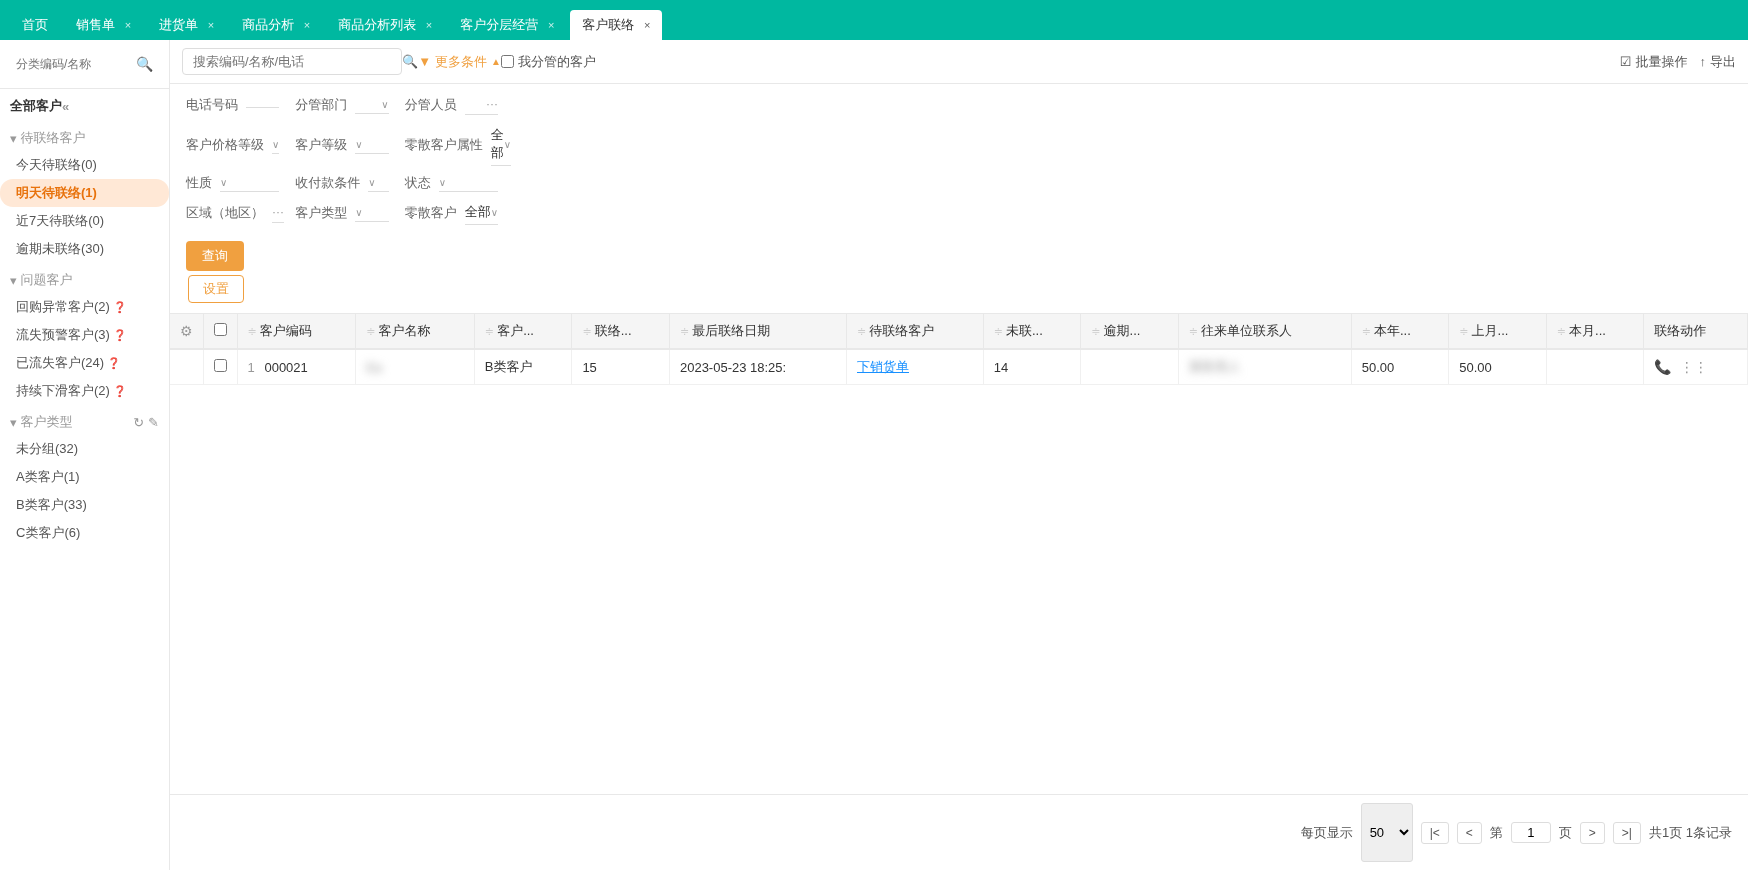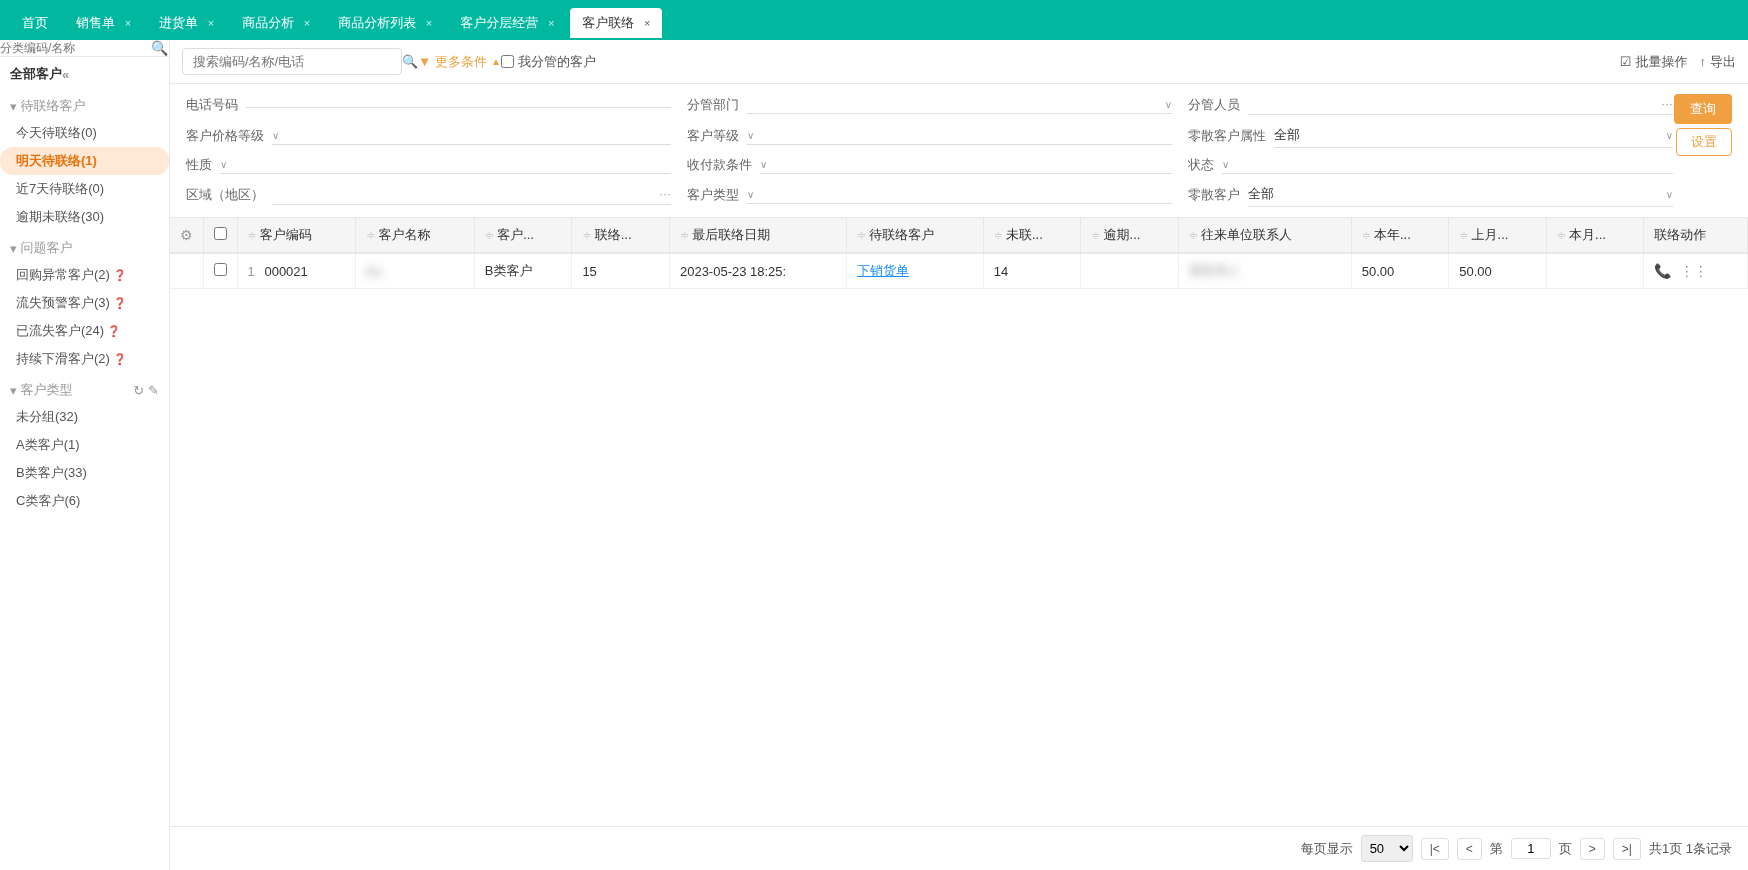--- a/index.html
+++ b/index.html
@@ -3,22 +3,22 @@
   <meta charset="utf-8">
   <style>
     * { box-sizing: border-box; margin: 0; padding: 0; font-family: 'Microsoft YaHei', Arial, sans-serif; font-size: 13px; }
     body { background: #f5f5f5; }
 
     
     .top-nav {
       background: #00b8a0;
       height: 40px;
       display: flex;
-      align-items: flex-start;
-      padding: 8px 10px;
+      align-items: flex-end;
+      padding: 0 10px;
       gap: 4px;
     }
     .nav-item {
       color: #fff;
       padding: 6px 12px;
       cursor: pointer;
       border-radius: 4px 4px 0 0;
       white-space: nowrap;
       font-size: 13px;
     }
@@ -33,21 +33,21 @@
 
     
     .sidebar {
       width: 170px;
       background: #fff;
       border-right: 1px solid #e8e8e8;
       overflow-y: auto;
       flex-shrink: 0;
     }
     .sidebar-search {
-      padding: 0;
+      padding: 16px;
       display: flex;
       align-items: center;
       border-bottom: 1px solid #e8e8e8;
     }
     .sidebar-search input {
       border: none;
       outline: none;
       font-size: 12px;
       color: #999;
       width: 120px;
@@ -143,21 +143,21 @@
       background: #fff;
       border-bottom: 1px solid #e8e8e8;
       padding: 10px 16px;
     }
     .filter-row {
       display: flex;
       align-items: center;
       gap: 16px;
       margin-bottom: 8px;
     }
-    .filter-row:last-child { margin-bottom: 0; }
+    .filter-row:last-child { margin-bottom: 8px; }
     .filter-field {
       display: flex;
       align-items: center;
       flex: 1;
       min-width: 0;
     }
     .filter-field label {
       color: #666;
       font-size: 13px;
       white-space: nowrap;
@@ -252,21 +252,21 @@
       display: flex;
       align-items: center;
       justify-content: flex-end;
       gap: 8px;
       font-size: 13px;
       color: #555;
     }
     .page-size-select {
       border: 1px solid #ddd;
       border-radius: 3px;
-      padding: 4px 4px;
+      padding: 20px 4px;
       font-size: 13px;
     }
     .page-btn {
       border: 1px solid #ddd;
       background: #fff;
       border-radius: 3px;
       padding: 3px 8px;
       cursor: pointer;
       color: #555;
       font-size: 12px;
@@ -356,21 +356,21 @@
           <span>批量操作</span>
         </button>
         <button class="action-btn">
           <span>↑</span>
           <span>导出</span>
         </button>
       </div>
     </div>
 
     <div class="advanced-filters">
-      <div style="display:flex; gap:1px; align-items:flex-start;">
+      <div style="display:flex; gap:8px; align-items:flex-start;flex-direction:column;">
         <div style="flex:1;">
 
           <div class="filter-row">
             <div class="filter-field">
               <label>电话号码</label>
               <div class="filter-select" style="flex:2;border-bottom:1px solid #ddd;padding-bottom:2px;"></div>
             </div>
             <div class="filter-field">
               <label>分管部门</label>
               <div class="filter-select" style="flex:2;">

